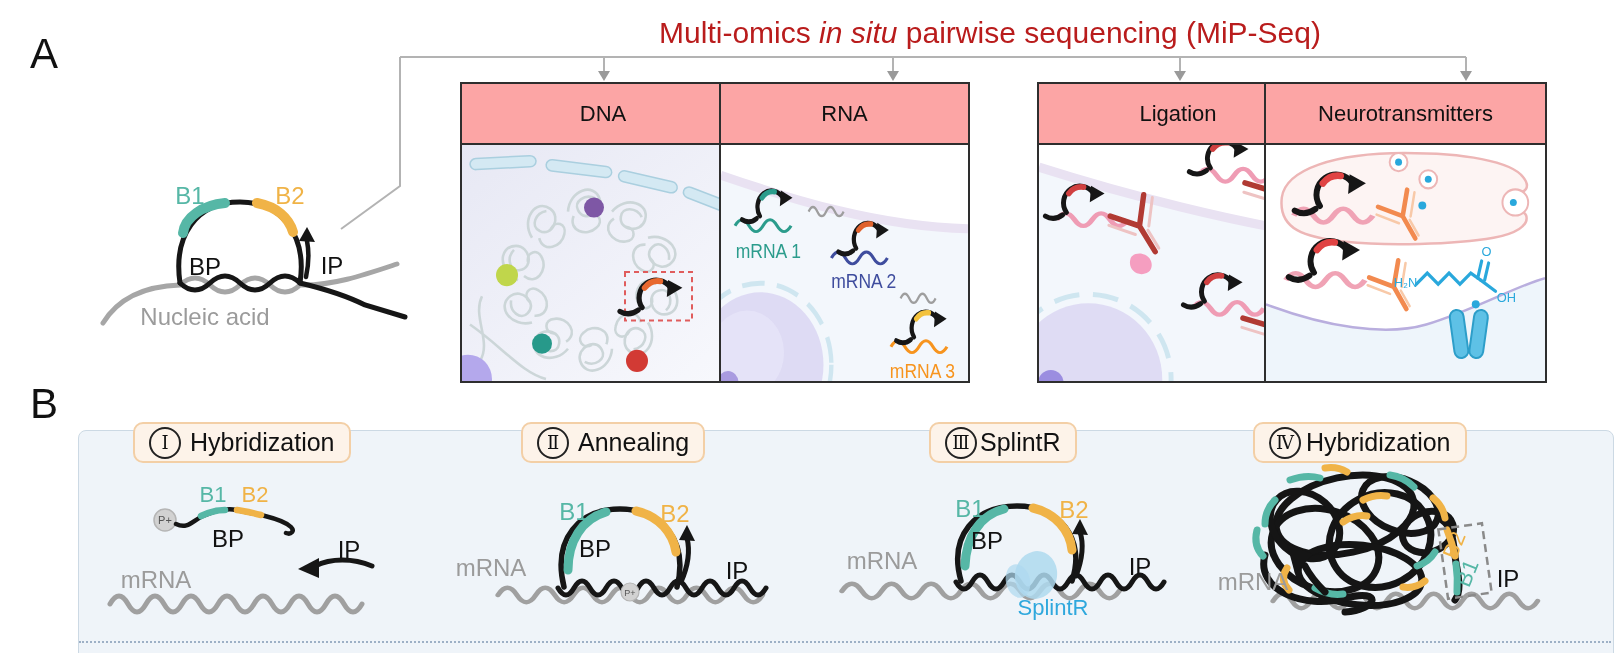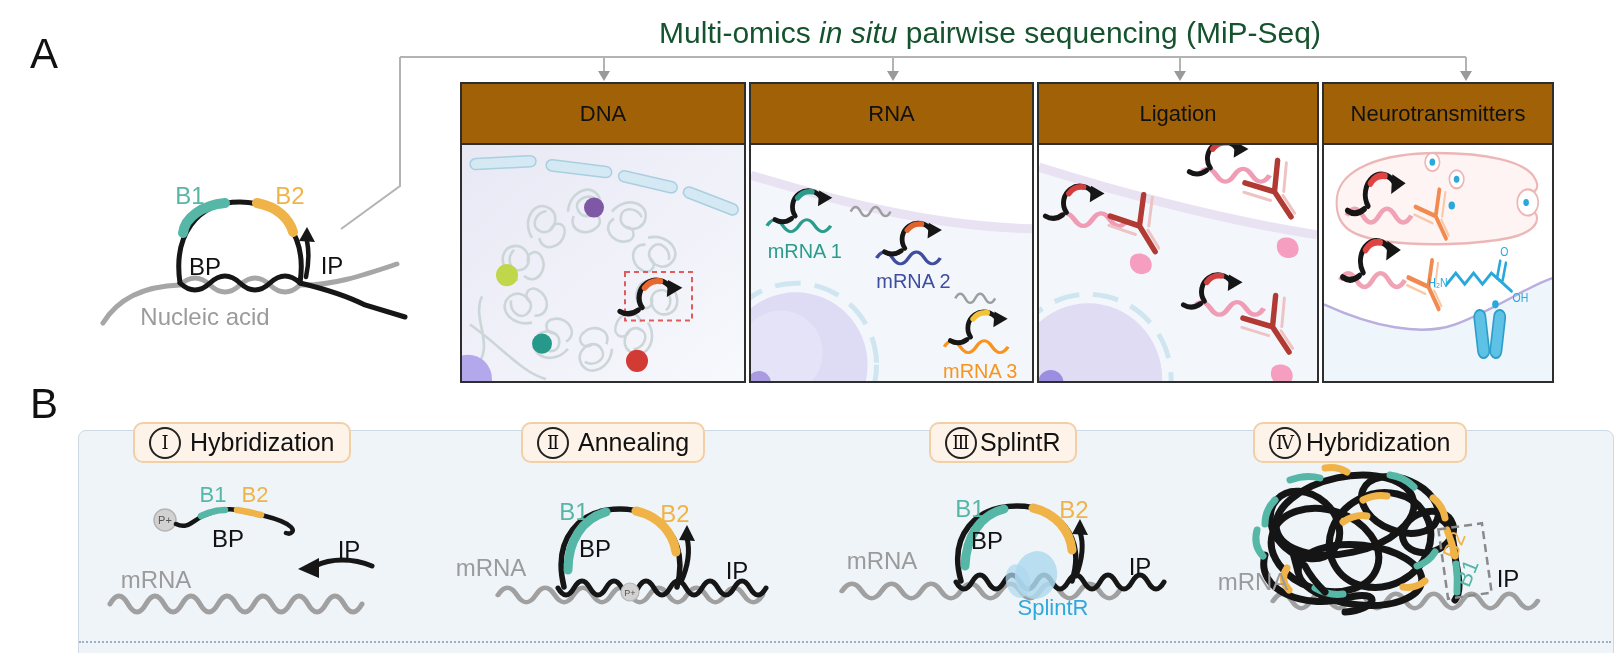--- a/index.html
+++ b/index.html
@@ -1,22 +1,22 @@
 <!DOCTYPE html>
 <html><head>
 <meta charset="utf-8">
 <style>
   html,body{margin:0;padding:0;background:#fff;font-family:"Liberation Sans",sans-serif;}
   #stage{position:relative;width:1622px;height:653px;background:#fff;overflow:hidden;}
   .abs{position:absolute;}
   .sec-label{font-size:42px;color:#111;}
-  #fig-title{left:480px;top:16px;width:1020px;text-align:center;font-size:30px;color:#14532d;white-space:nowrap;}
+  #fig-title{left:480px;top:16px;width:1020px;text-align:center;font-size:30px;color:#b91c1c;white-space:nowrap;}
   #fig-title .it{font-style:italic;}
   .omics-panel{top:82px;height:301px;border:2px solid #2e2e2e;background:#fff;box-sizing:border-box;}
-  .panel-header{height:61px;background:#a16207;border-bottom:2px solid #2e2e2e;display:flex;align-items:center;justify-content:center;font-size:22px;color:#111;box-sizing:border-box;}
+  .panel-header{height:61px;background:#fca5a5;border-bottom:2px solid #2e2e2e;display:flex;align-items:center;justify-content:center;font-size:22px;color:#111;box-sizing:border-box;}
   .panel-body{width:100%;height:236px;display:block;}
   #panelB-box{left:78px;top:430px;width:1534px;height:300px;background:#eff4f9;border:1px solid #ccd9e4;border-radius:8px;}
   #panelB-dotted{left:79px;top:641px;width:1532px;border-top:2px dotted #9db0c6;height:0;}
   .step-pill{top:422px;height:41px;background:#fdf3e9;border:2px solid #f3cfa6;border-radius:10px;display:flex;align-items:center;gap:9px;padding:0 14px;font-size:25px;color:#111;box-sizing:border-box;}
   .numeral{width:28px;height:28px;border:2px solid #222;border-radius:50%;display:flex;align-items:center;justify-content:center;font-family:"DejaVu Serif",serif;font-size:18px;line-height:1;}
   svg{display:block;}
   svg.open{overflow:visible;}
   svg text{font-family:"Liberation Sans",sans-serif;}
   .lb{text-anchor:middle;}
 </style>
@@ -119,21 +119,21 @@
       <circle cx="175" cy="214" r="11" fill="#d23a34"></circle>
       <rect x="163" y="126" width="67" height="48" fill="none" stroke="#e05c5c" stroke-width="2" stroke-dasharray="5,4"></rect>
       <g transform="translate(197,152) scale(1.3)">
         <use href="#probe"></use>
         <path d="M-11,-8 A13,13 0 0 1 1,-13" fill="none" stroke="#e8682f" stroke-width="4.5" stroke-linecap="round"></path>
       </g>
       <circle cx="6" cy="232" r="24" fill="#b4a8ec"></circle>
     </svg>
   </div>
 
-  <div class="abs omics-panel" style="left:749px;width:285px">
+  <div class="abs omics-panel" style="left:719px;width:251px">
     <div class="panel-header">RNA</div>
     <svg class="panel-body" viewBox="0 0 282 234" preserveAspectRatio="none">
       <rect width="282" height="234" fill="#fff"></rect>
       <path d="M0,34 C80,58 180,84 282,86 L282,234 L0,234 Z" fill="#f3f7fc"></path>
       <path d="M0,30 C80,54 180,81 282,83" fill="none" stroke="#e9e2f2" stroke-width="9"></path>
       <circle cx="45" cy="218" r="72" fill="#dedbf4"></circle>
       <circle cx="30" cy="206" r="42" fill="#e6e3f8" opacity="0.9"></circle>
       <circle cx="45" cy="218" r="81" fill="none" stroke="#cfe6f0" stroke-width="5" stroke-dasharray="26,14"></circle>
       <circle cx="8" cy="236" r="12" fill="#a99be0"></circle>
       <use href="#sq" x="0" y="0" transform="translate(100,66)" stroke="#9e9e9e" stroke-width="2.5"></use>
@@ -203,21 +203,21 @@
             <path d="M-11,-8 A13,13 0 0 1 1,-13" fill="none" stroke="#d04040" stroke-width="4.5" stroke-linecap="round"></path>
           </g>
         <g style="--abd:#b13a33;--abl:#eec3c3" transform="translate(238,182) rotate(-34)">
             <use href="#antibody"></use>
           </g>
         <use href="#antigen" transform="translate(246,226)" fill="#f59ec0"></use>
       </g>
     </svg>
   </div>
 
-  <div class="abs omics-panel" style="left:1322px;width:232px">
+  <div class="abs omics-panel" style="left:1264px;width:283px">
     <div class="panel-header">Neurotransmitters</div>
     <svg class="panel-body" viewBox="0 0 282 234" preserveAspectRatio="none">
       <rect width="282" height="234" fill="#fff"></rect>
       <path d="M0,158 C60,180 120,190 162,178 C212,163 252,140 282,132 L282,234 L0,234 Z" fill="#eef5fb"></path>
       <path d="M0,158 C60,180 120,190 162,178 C212,163 252,140 282,132" fill="none" stroke="#b9aede" stroke-width="2.5"></path>
       <path d="M16,52 C20,24 70,8 140,8 C200,8 248,16 260,32 C268,42 262,48 252,47 C244,46 240,52 244,58 C248,64 260,63 263,70 C266,80 252,88 230,92 C190,99 120,100 80,96 C40,92 12,84 16,52 Z" fill="#fdf4f3" stroke="#edb6b6" stroke-width="2.5"></path>
       <circle cx="252" cy="57" r="13" fill="#fff" stroke="#edb6b6" stroke-width="2"></circle>
       <circle cx="250" cy="57" r="3.5" fill="#29a8dc"></circle>
       <circle cx="134" cy="17" r="9" fill="#fff" stroke="#edb6b6" stroke-width="2"></circle>
       <circle cx="134" cy="17" r="3.5" fill="#29a8dc"></circle>

